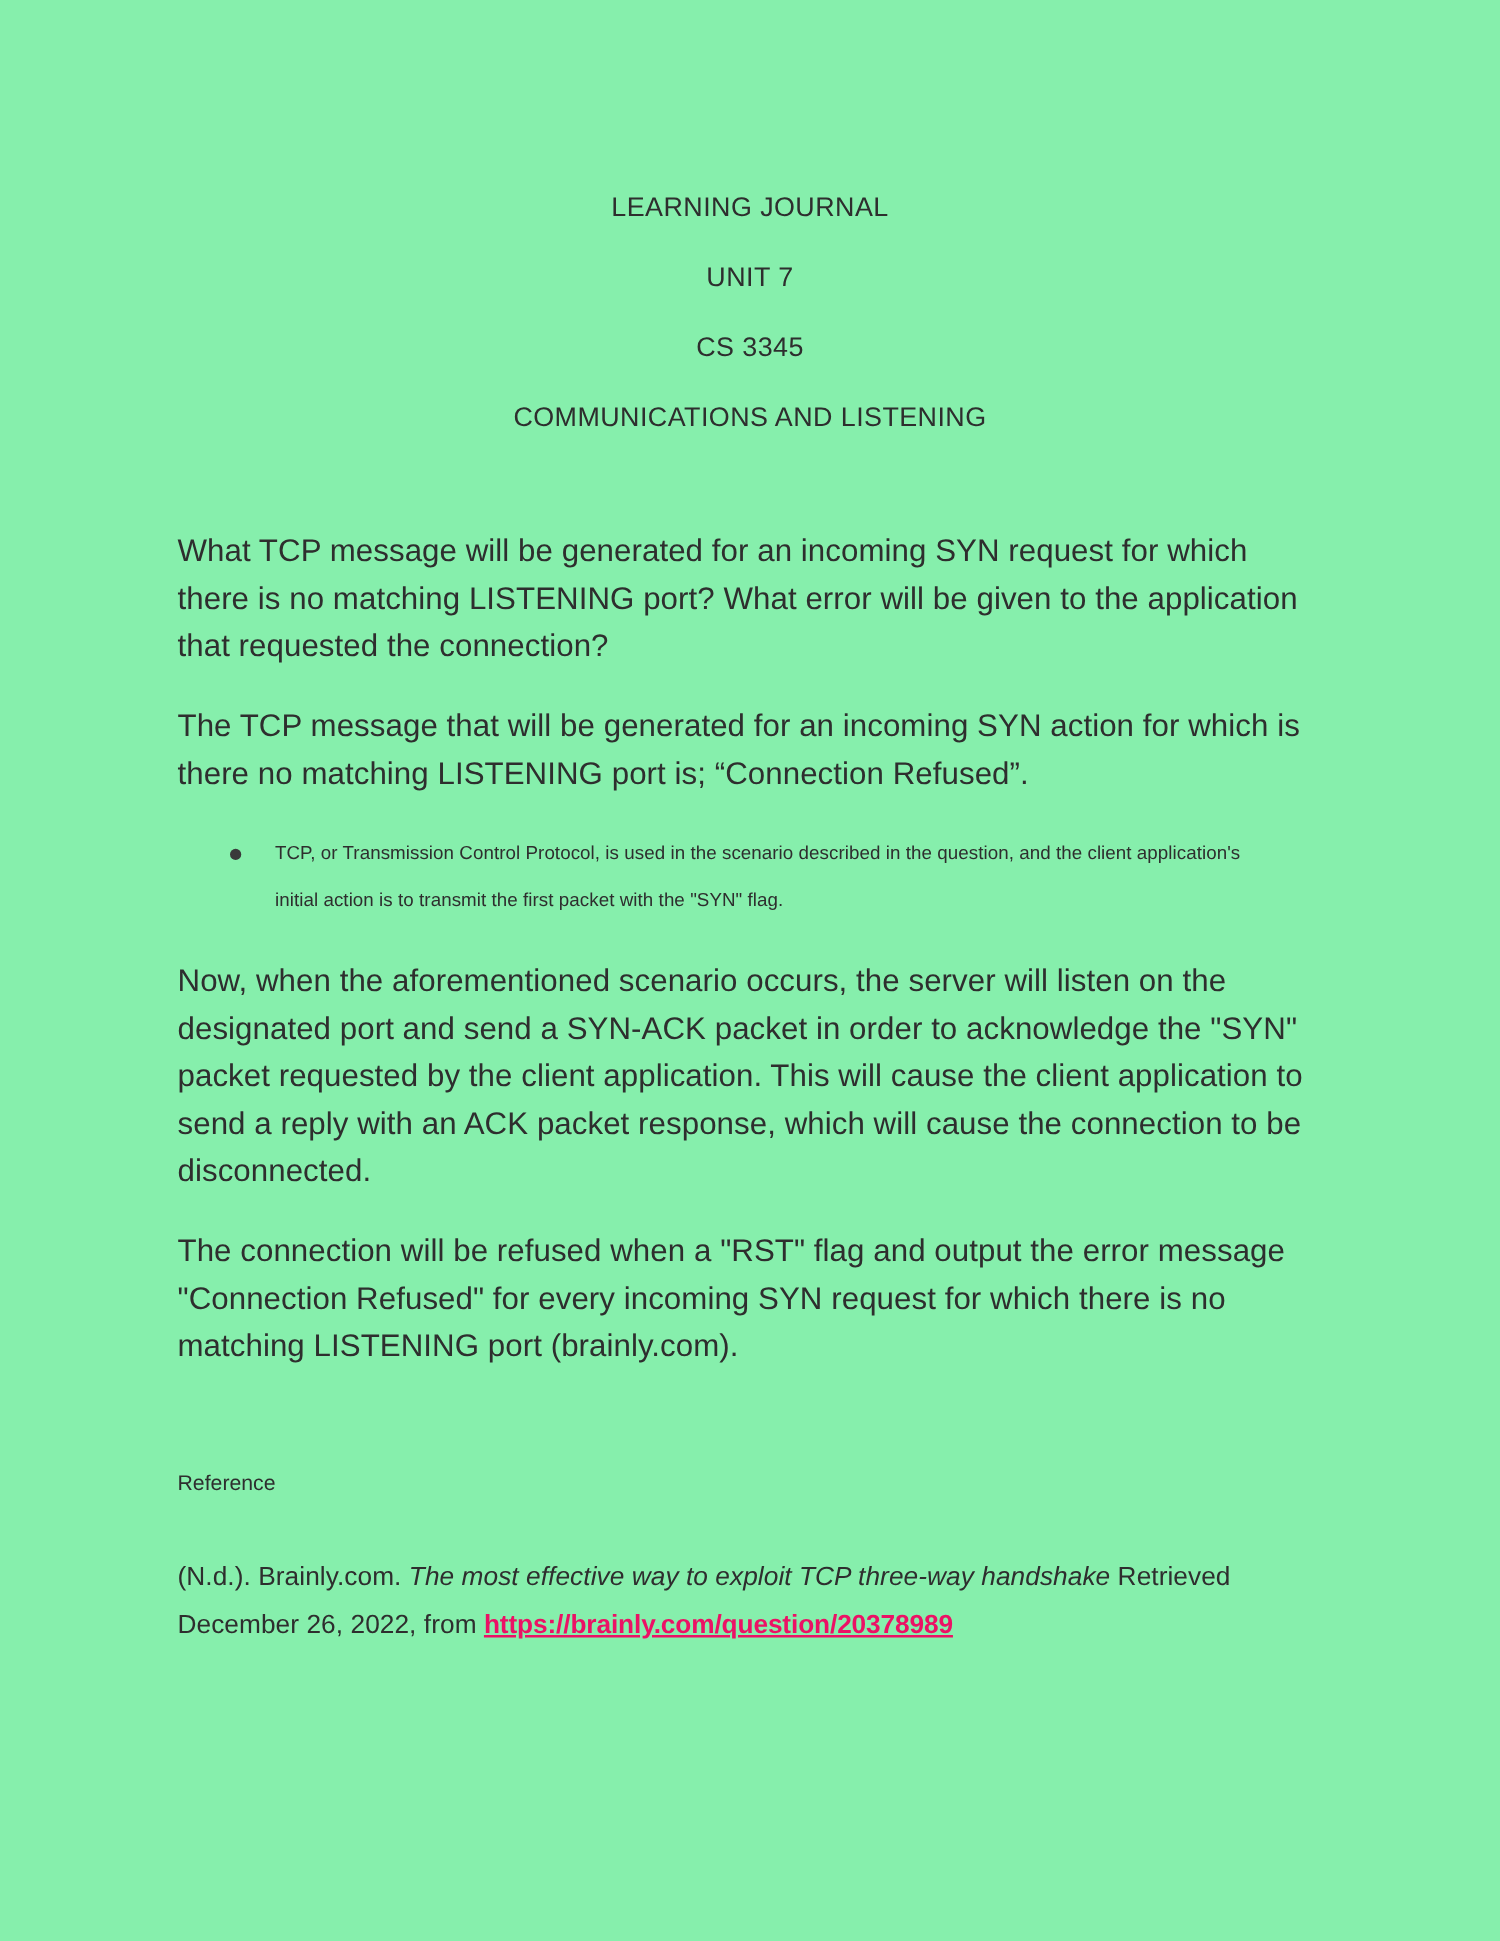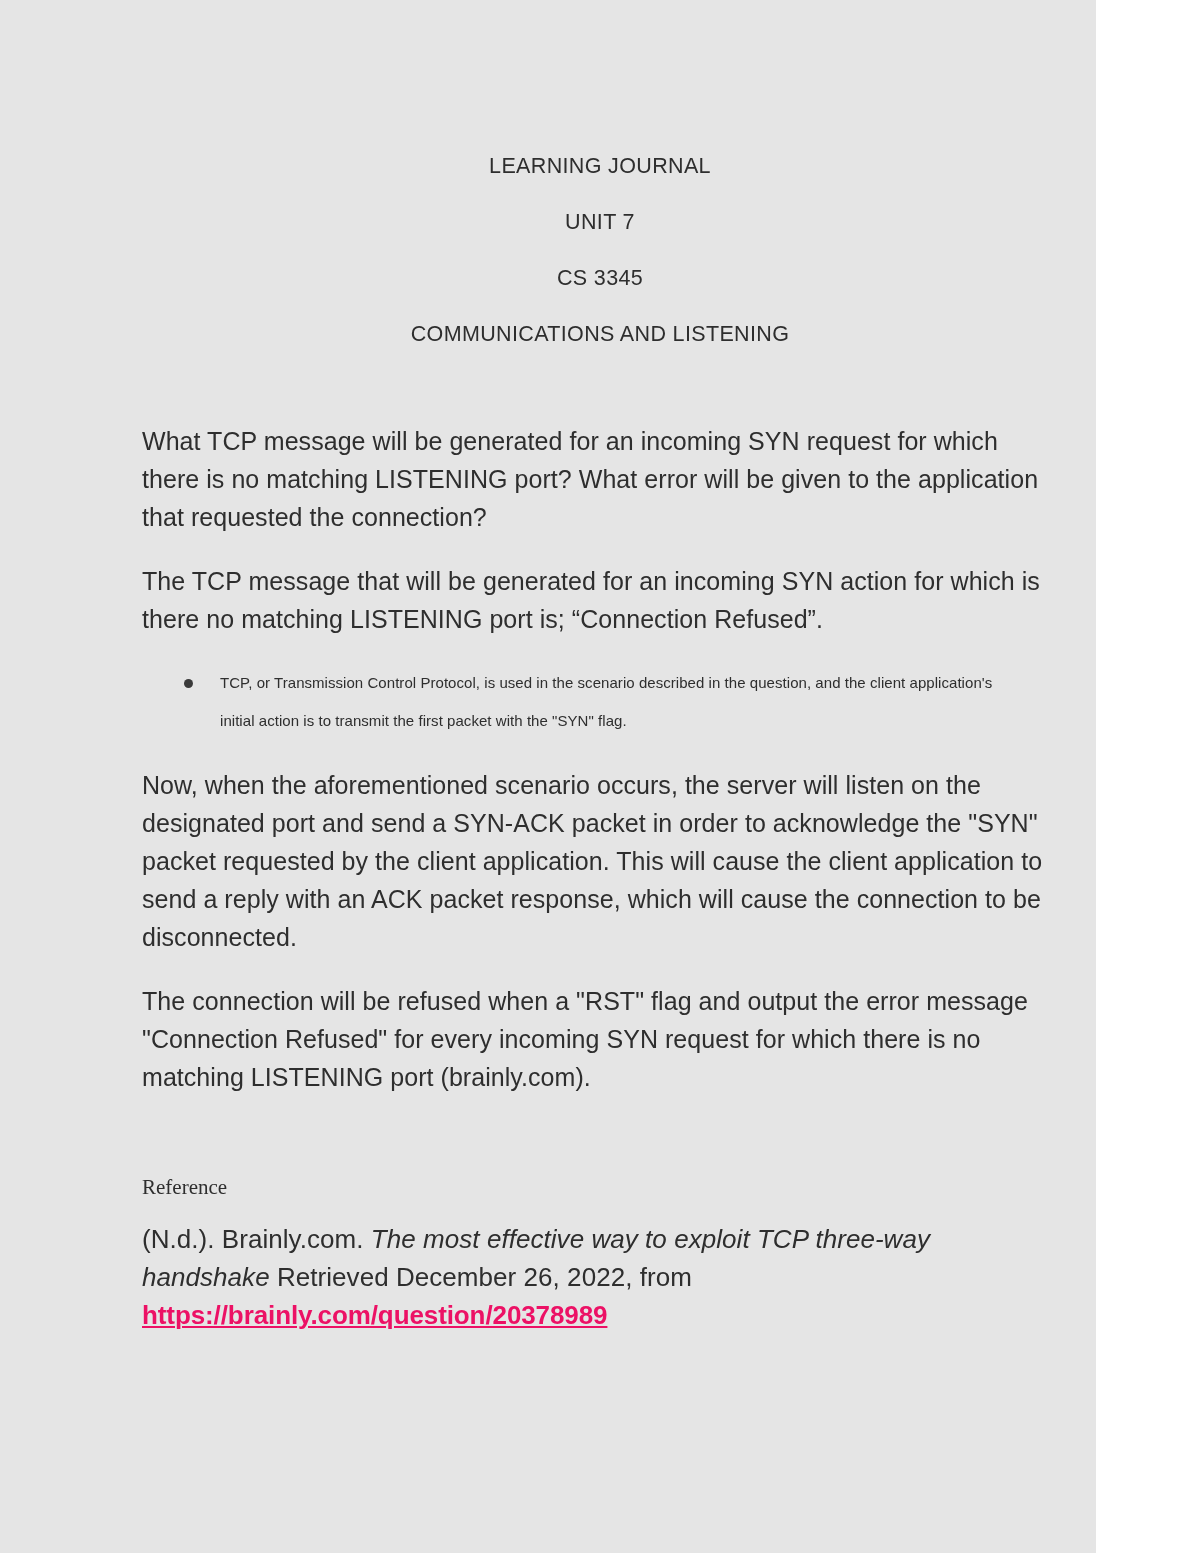--- a/index.html
+++ b/index.html
@@ -9,23 +9,23 @@
   }
   body {
     width: 1200px;
     height: 1553px;
     font-family: "Liberation Sans", sans-serif;
     color: #2e2e2e;
     -webkit-font-smoothing: antialiased;
   }
   .page {
     position: relative;
-    width: 1096px;
+    width: 1200px;
     height: 1553px;
-    background: #e5e5e5;
+    background: #86efac;
     box-sizing: border-box;
     padding: 0;
     overflow: hidden;
   }
   .content {
     position: absolute;
     left: 142px;
     top: 0;
     width: 916px;
   }
@@ -74,28 +74,27 @@
     top: 15px;
     width: 9px;
     height: 9px;
     background: #3a3a3a;
     border-radius: 50%;
   }
   .spacer-before-ref {
     height: 46px;
   }
   .ref-heading {
-    font-size: 21px;
+    font-size: 17px;
     line-height: 38px;
     color: #2e2e2e;
-    margin: 0 0 14px 0;
-    font-family: Liberation Serif, serif;
+    margin: 0 0 37px 0;
   }
   .citation {
-    font-size: 26px;
+    font-size: 21px;
     line-height: 38px;
     color: #2e2e2e;
     margin: 0;
     letter-spacing: 0.05px;
   }
   .citation .italic {
     font-style: italic;
   }
   a.ref-link {
     color: #ec1165;

